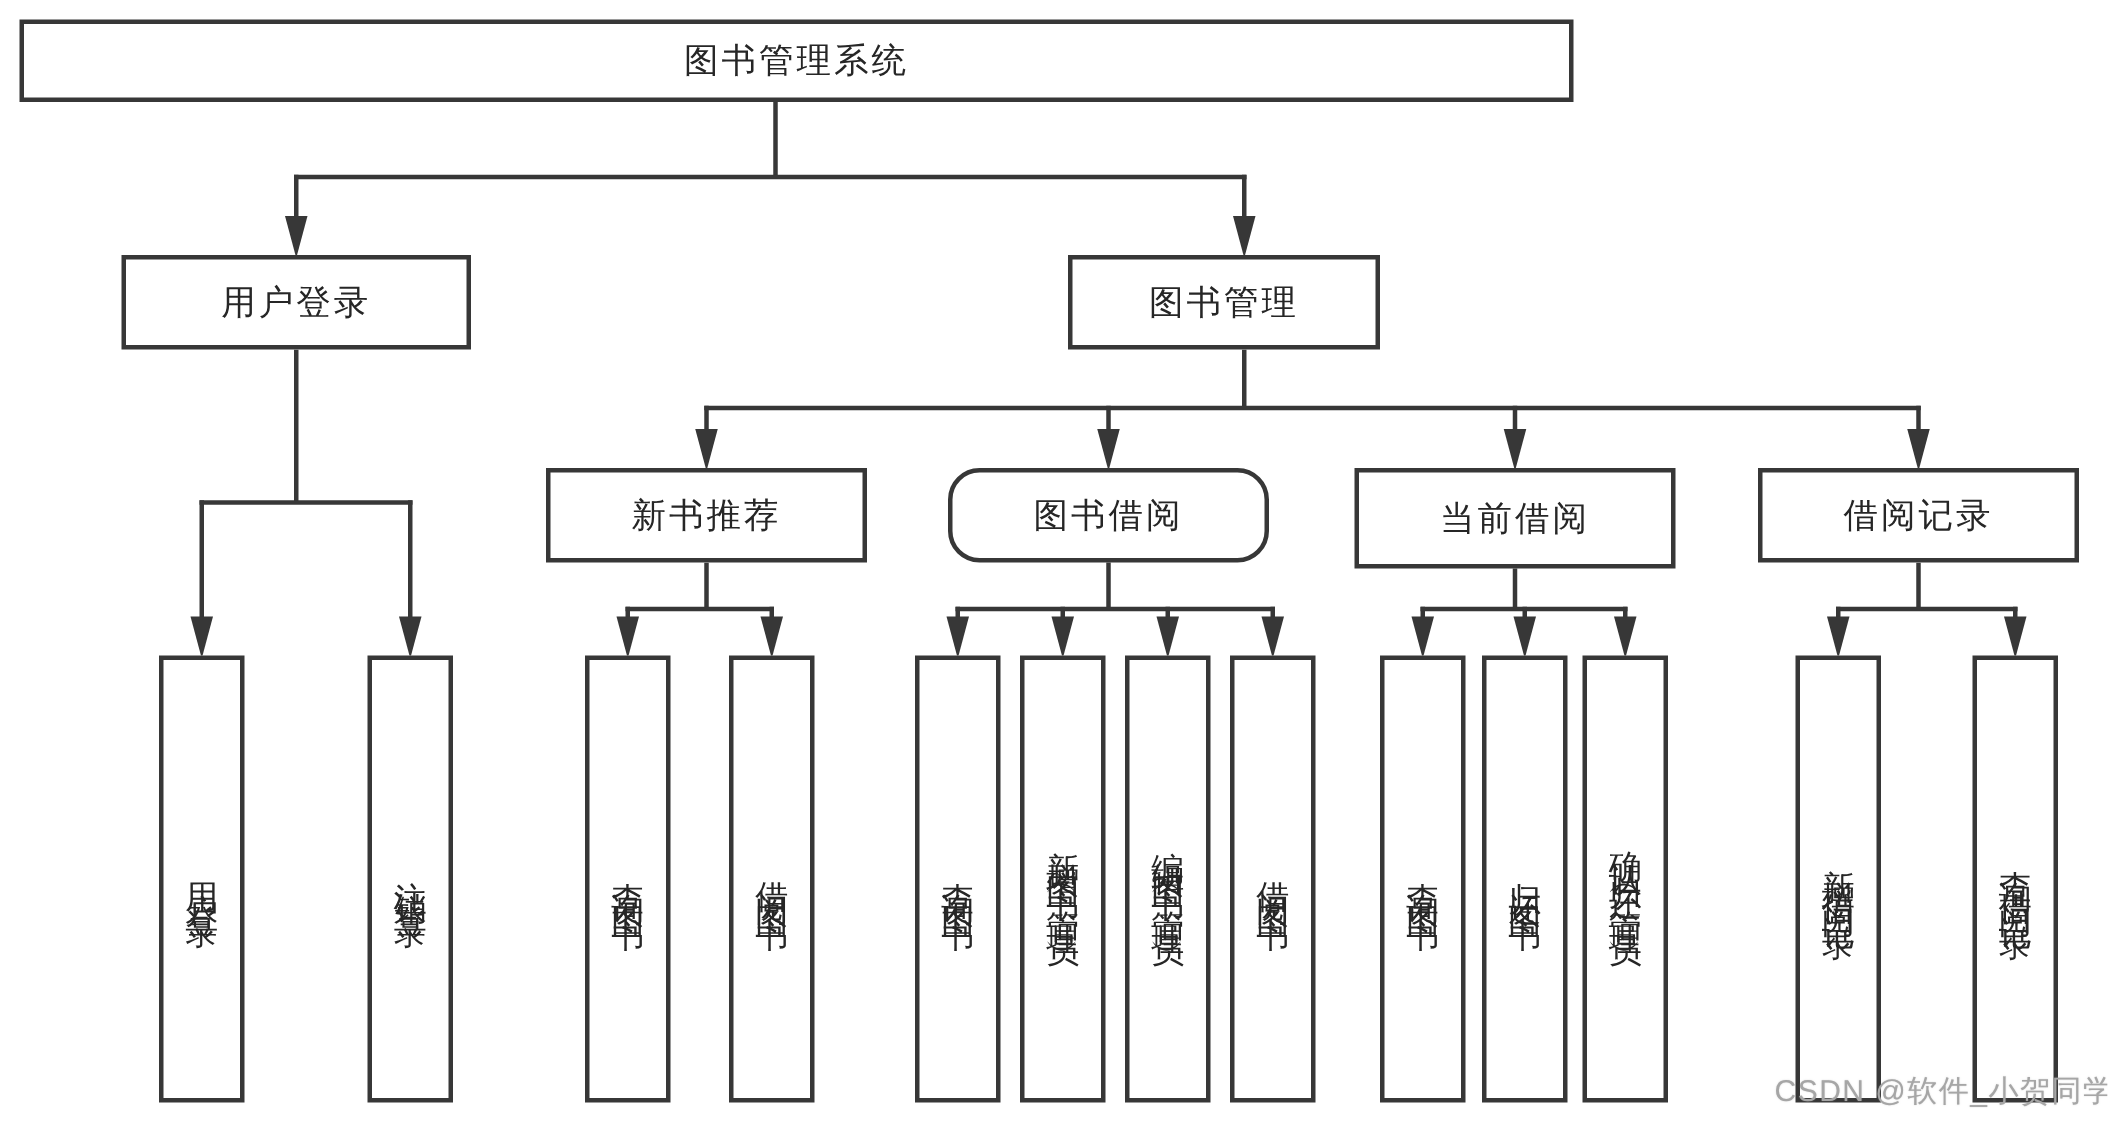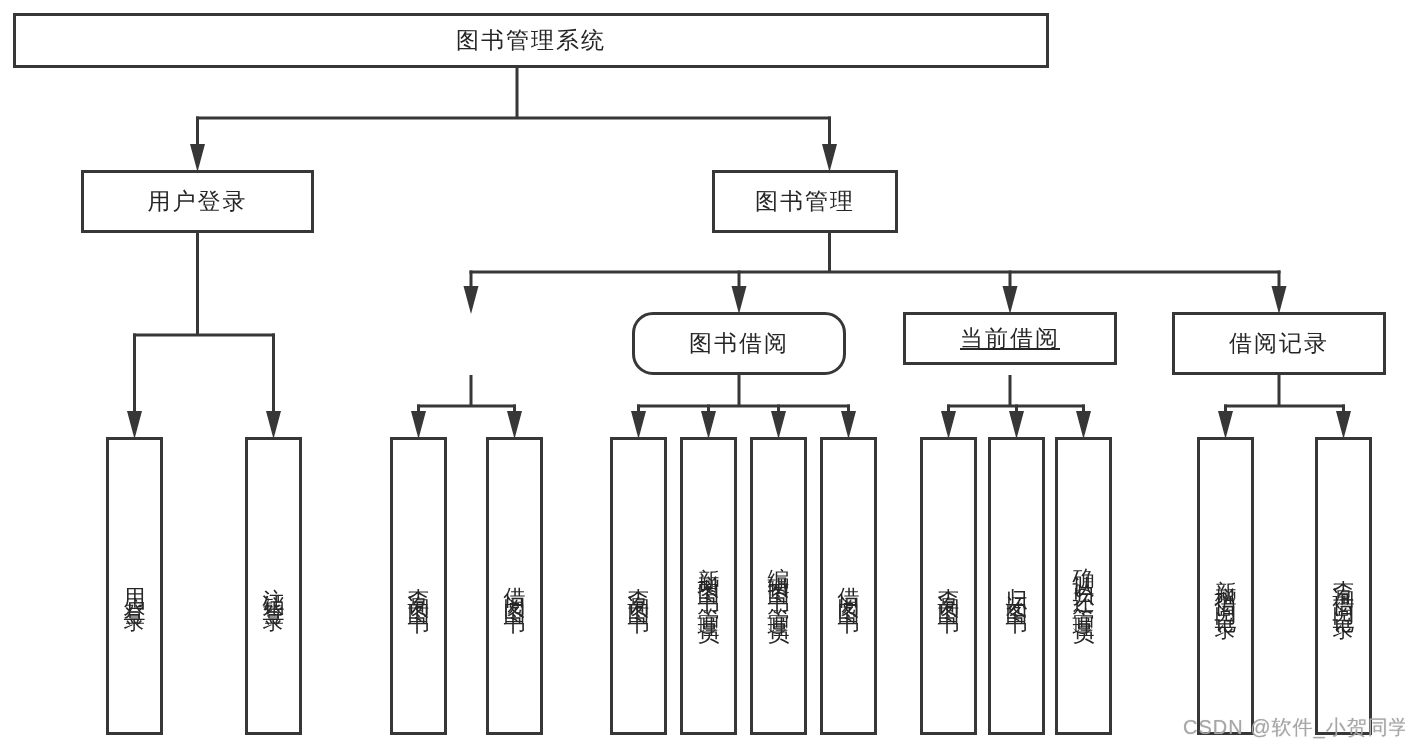--- a/index.html
+++ b/index.html
@@ -125,27 +125,30 @@
       <line x1="1343.5" y1="404.5" x2="1343.5" y2="415" stroke="#373737" stroke-width="3"></line>
       <polygon points="1343.5,439 1336,411 1351,411" fill="#373737"></polygon>
     </svg>
   <div id="nodes">
       <div class="node h" style="left: 13px; top: 13px; width: 1036px; height: 55px;">
         <span class="label">图书管理系统</span>
       </div>
       <div class="node h" style="left: 81px; top: 170px; width: 233px; height: 63px;">
         <span class="label">用户登录</span>
       </div>
-      <div class="node h" style="left: 712px; top: 170px; width: 186px; height: 63px;">
+      <div class="node h" style="left: 712px; top: 170px; width: 208px; height: 63px;">
         <span class="label">图书管理</span>
+      </div>
+      <div class="node h" style="left: 364px; top: 312px; width: 214px; height: 63px;">
+        <span class="label">新书推荐</span>
       </div>
       <div class="node h" style="left: 632px; top: 312px; width: 214px; height: 63px; border-radius: 21px;">
         <span class="label">图书借阅</span>
       </div>
-      <div class="node h" style="left: 903px; top: 312px; width: 214px; height: 53px; text-decoration: underline;">
+      <div class="node h" style="left: 903px; top: 312px; width: 214px; height: 67px;">
         <span class="label">当前借阅</span>
       </div>
       <div class="node h" style="left: 1172px; top: 312px; width: 214px; height: 63px;">
         <span class="label">借阅记录</span>
       </div>
       <div class="node v" style="left: 106px; top: 437px; width: 57px; height: 298px;">
         <span class="label">用户登录</span>
       </div>
       <div class="node v" style="left: 245px; top: 437px; width: 57px; height: 298px;">
         <span class="label">注销登录</span>

